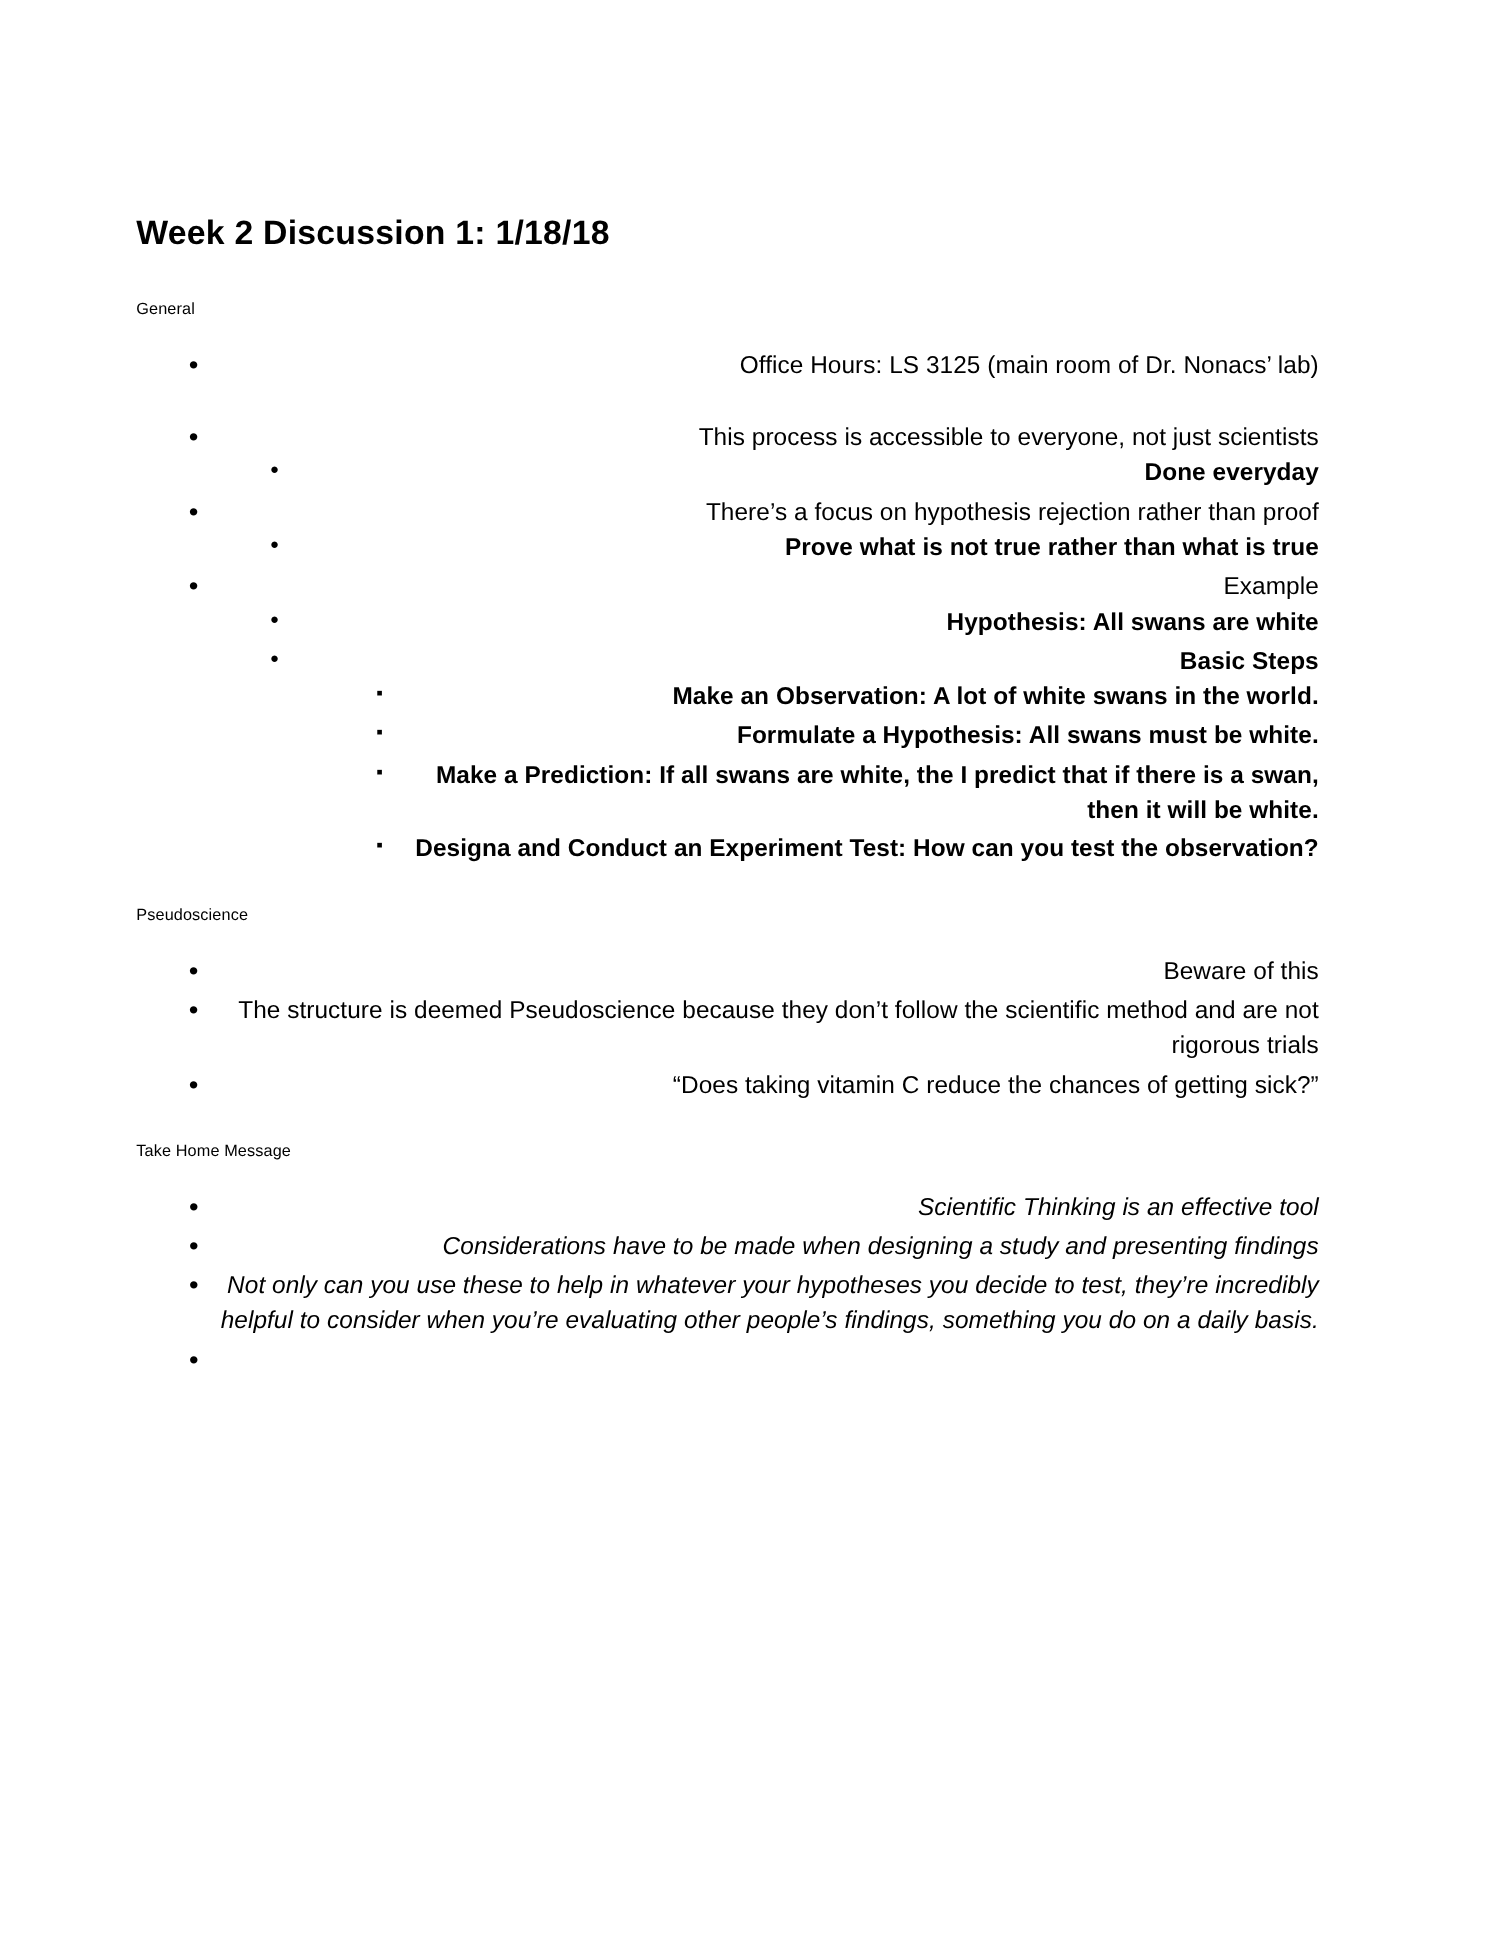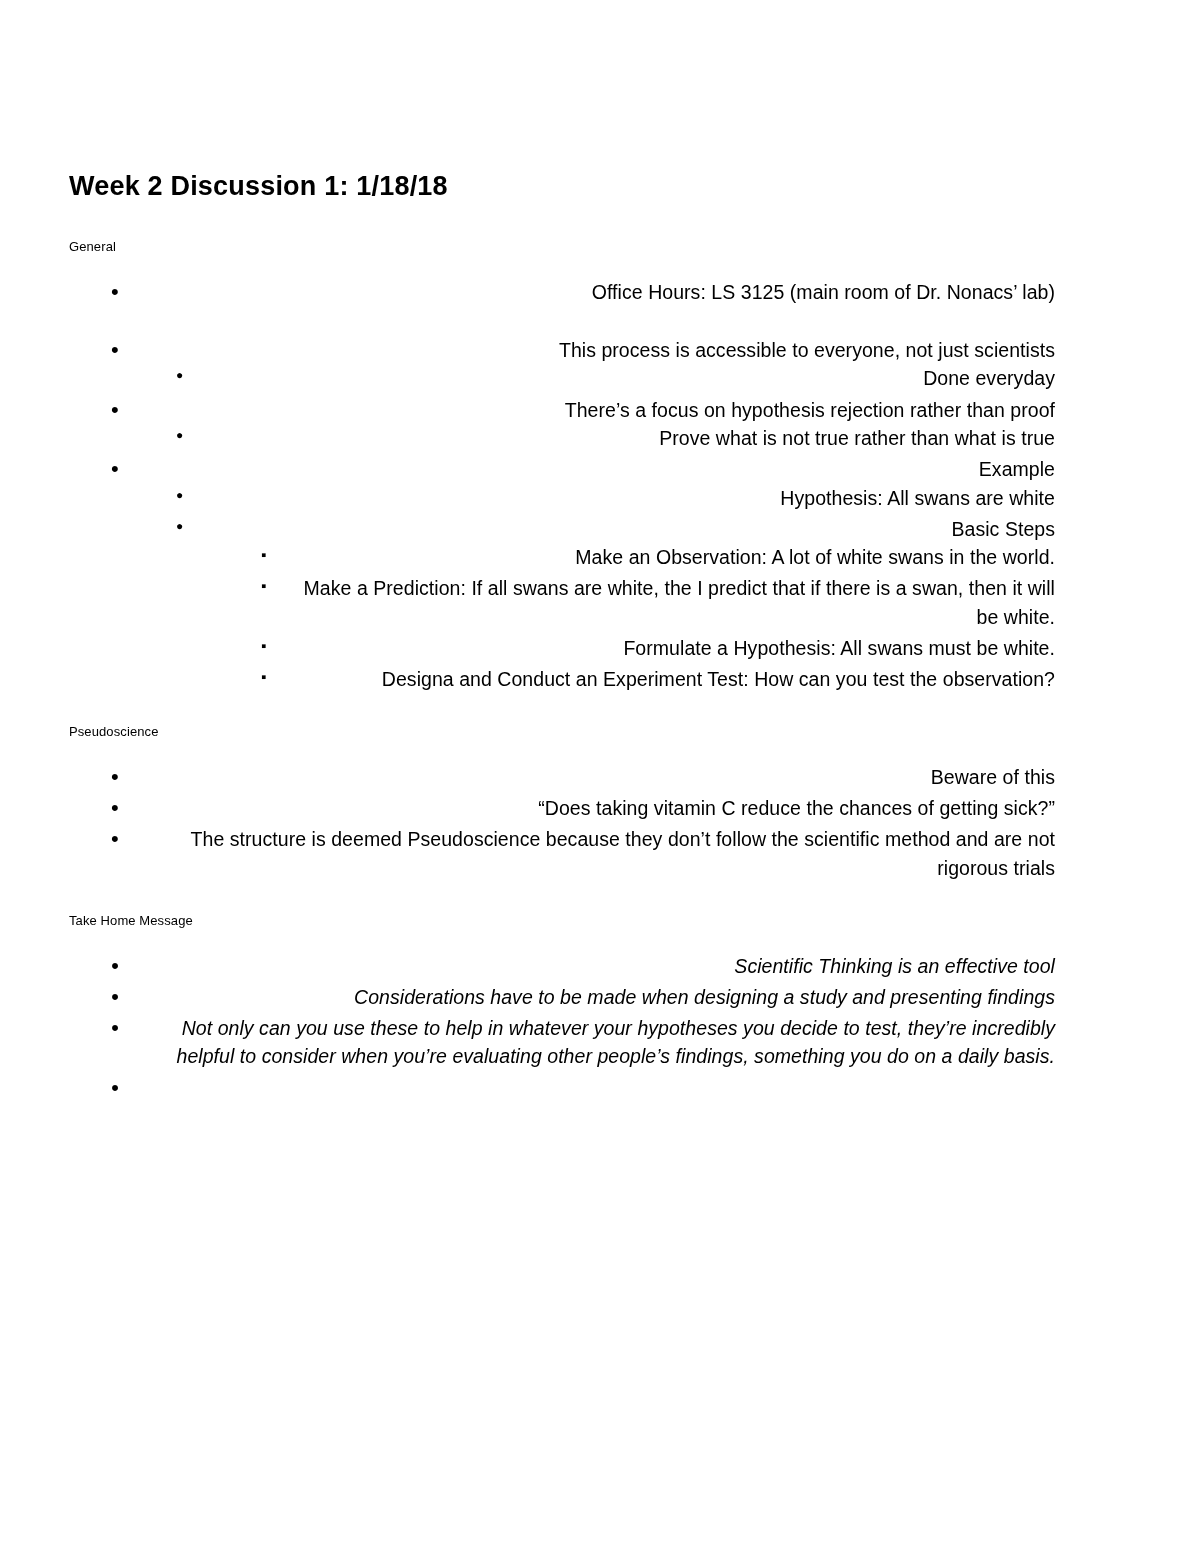--- a/index.html
+++ b/index.html
@@ -12,21 +12,21 @@
     height: 1553px;
     font-family: "Liberation Sans", sans-serif;
     color: #000000;
     -webkit-font-smoothing: antialiased;
   }
   .page {
     position: relative;
     width: 1200px;
     height: 1553px;
     box-sizing: border-box;
-    padding: 170px 145px 0 69px;
+    padding: 170px 145px 0 109px;
   }
   .doc-title {
     font-size: 27px;
     font-weight: bold;
     letter-spacing: 0.2px;
     margin: 0 0 36px 0;
     line-height: 1.2;
   }
   .section-heading {
     font-size: 13px;
@@ -57,21 +57,21 @@
     left: 0;
     display: inline-block;
   }
   .b1 { padding-left: 22px; }
   .b1 > .li-text::before {
     content: "\2022";
     font-size: 22px;
     line-height: 1.25;
     left: 0;
   }
-  .nested-1 { list-style: none; margin: 0 0 0 42px; padding: 0; }
+  .nested-1 { list-style: none; margin: 0 0 0 42px; padding: 0; font-weight: bold; }
   .nested-2 { list-style: none; margin: 0 0 0 62px; padding: 0; }
   .b2 { padding-left: 22px; }
   .b2 > .li-text::before {
     content: "\25CF";
     font-size: 12px;
     line-height: 1.9;
     left: 1px;
   }
   .b3 { padding-left: 22px; }
   .b3 > .li-text::before {
@@ -121,44 +121,44 @@
         <li class="b2">
           <span class="li-text">Hypothesis: All swans are white</span>
         </li>
         <li class="b2">
           <span class="li-text">Basic Steps</span>
           <ul class="nested-2">
             <li class="b3">
               <span class="li-text">Make an Observation: A lot of white swans in the world.</span>
             </li>
             <li class="b3">
-              <span class="li-text">Make a Prediction: If all swans are white, the I predict that if there is a swan, then it will be white.</span>
+              <span class="li-text">Formulate a Hypothesis: All swans must be white.</span>
             </li>
             <li class="b3">
-              <span class="li-text">Formulate a Hypothesis: All swans must be white.</span>
+              <span class="li-text">Make a Prediction: If all swans are white, the I predict that if there is a swan, then it will be white.</span>
             </li>
             <li class="b3">
               <span class="li-text">Designa and Conduct an Experiment Test: How can you test the observation?</span>
             </li>
           </ul>
         </li>
       </ul>
     </li>
   </ul>
 
   <p class="section-heading">Pseudoscience</p>
   <ul class="level-1 block">
     <li class="b1">
       <span class="li-text">Beware of this</span>
     </li>
     <li class="b1">
-      <span class="li-text">“Does taking vitamin C reduce the chances of getting sick?”</span>
+      <span class="li-text">The structure is deemed Pseudoscience because they don’t follow the scientific method and are not rigorous trials</span>
     </li>
     <li class="b1">
-      <span class="li-text">The structure is deemed Pseudoscience because they don’t follow the scientific method and are not rigorous trials</span>
+      <span class="li-text">“Does taking vitamin C reduce the chances of getting sick?”</span>
     </li>
   </ul>
 
   <p class="section-heading">Take Home Message</p>
   <ul class="level-1 tight">
     <li class="b1">
       <span class="li-text">Scientific Thinking is an effective tool</span>
     </li>
     <li class="b1">
       <span class="li-text">Considerations have to be made when designing a study and presenting findings</span>

